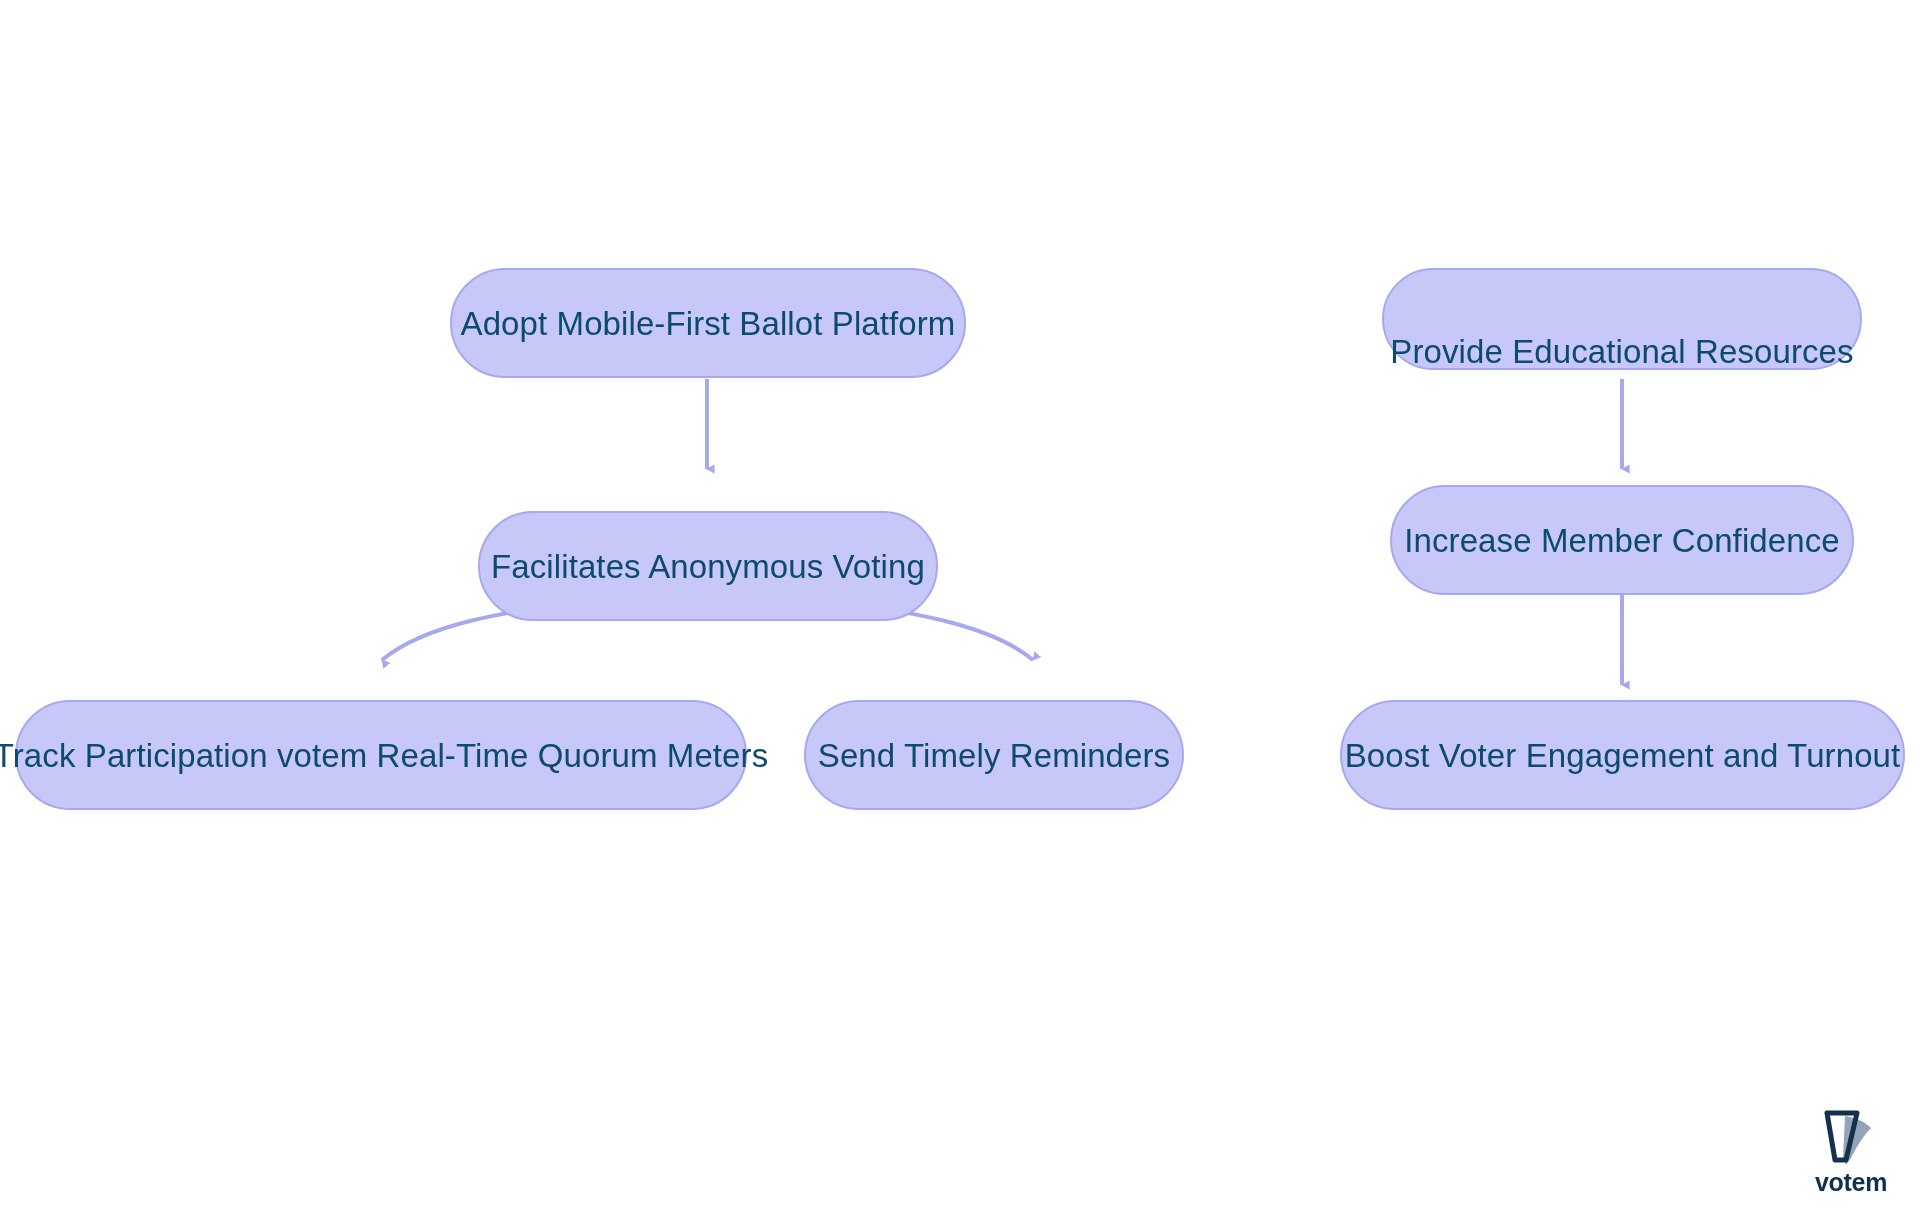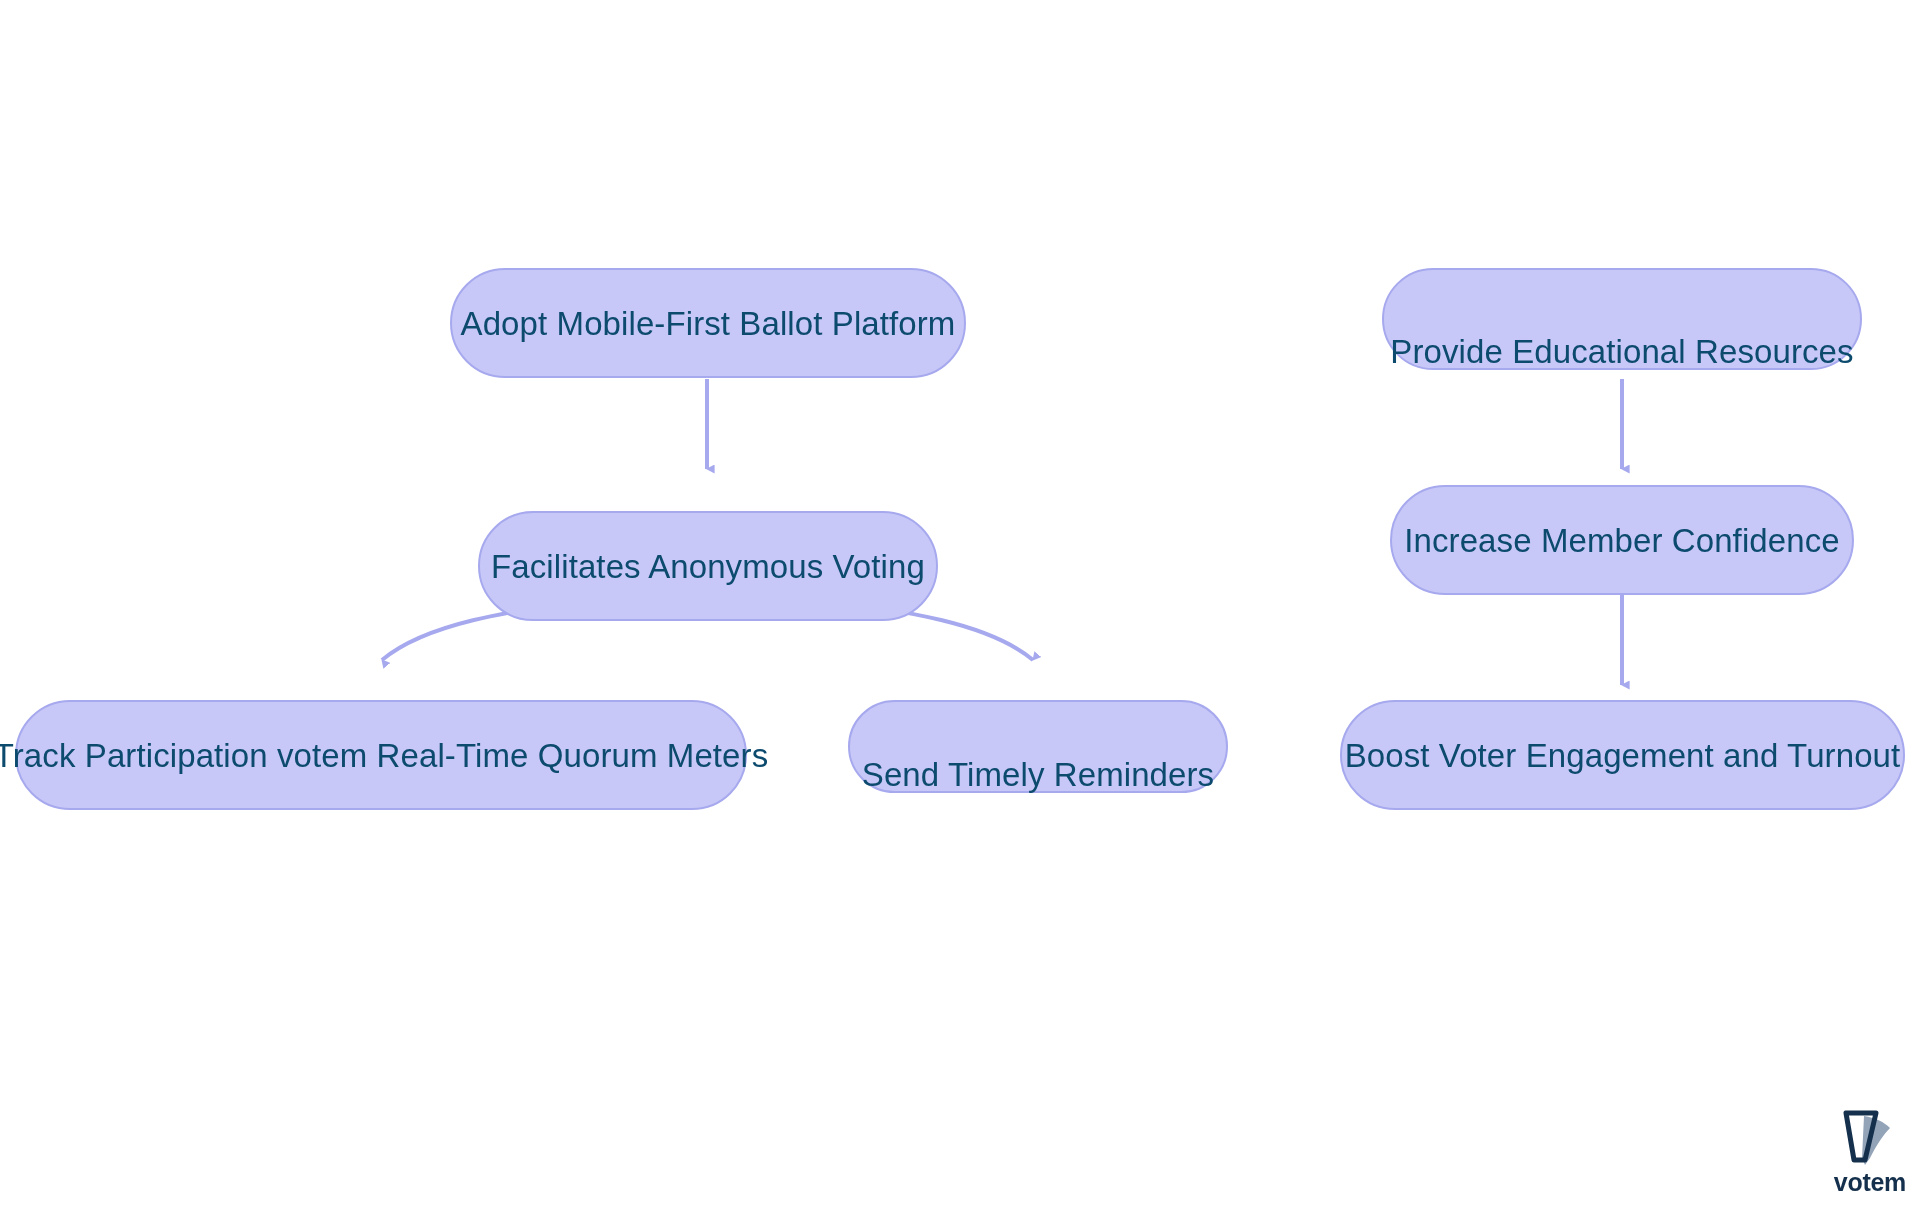--- a/index.html
+++ b/index.html
@@ -55,21 +55,21 @@
 
   
   #votem-logo {
     position: absolute;
     left: 1796px;
     top: 1108px;
     width: 110px;
     height: 100px;
     display: flex;
     flex-direction: column;
-    align-items: flex-end;
+    align-items: center;
   }
   #votem-logo .logo-mark {
     width: 72px;
     height: 58px;
     display: block;
   }
   #votem-logo .logo-wordmark {
     margin-top: 4px;
     font-size: 25px;
     font-weight: bold;
@@ -116,21 +116,21 @@
   </div>
 
   <div class="node" style="left:478px; top:485px; width:460px; height:110px;margin-top:26px;">
     <span class="node-label">Facilitates Anonymous Voting</span>
   </div>
 
   <div class="node" style="left:15px; top:700px; width:732px; height:110px;">
     <span class="node-label">Track Participation votem Real-Time Quorum Meters</span>
   </div>
 
-  <div class="node" style="left:848px; top:700px; width:380px; height:93px;align-items:flex-end;">
+  <div class="node" style="left:804px; top:700px; width:380px; height:110px;">
     <span class="node-label">Send Timely Reminders</span>
   </div>
 
   <div class="node" style="left:1382px; top:268px; width:480px; height:102px;align-items:flex-end;">
     <span class="node-label">Provide Educational Resources</span>
   </div>
 
   <div class="node" style="left:1340px; top:700px; width:565px; height:110px;">
     <span class="node-label">Boost Voter Engagement and Turnout</span>
   </div>

